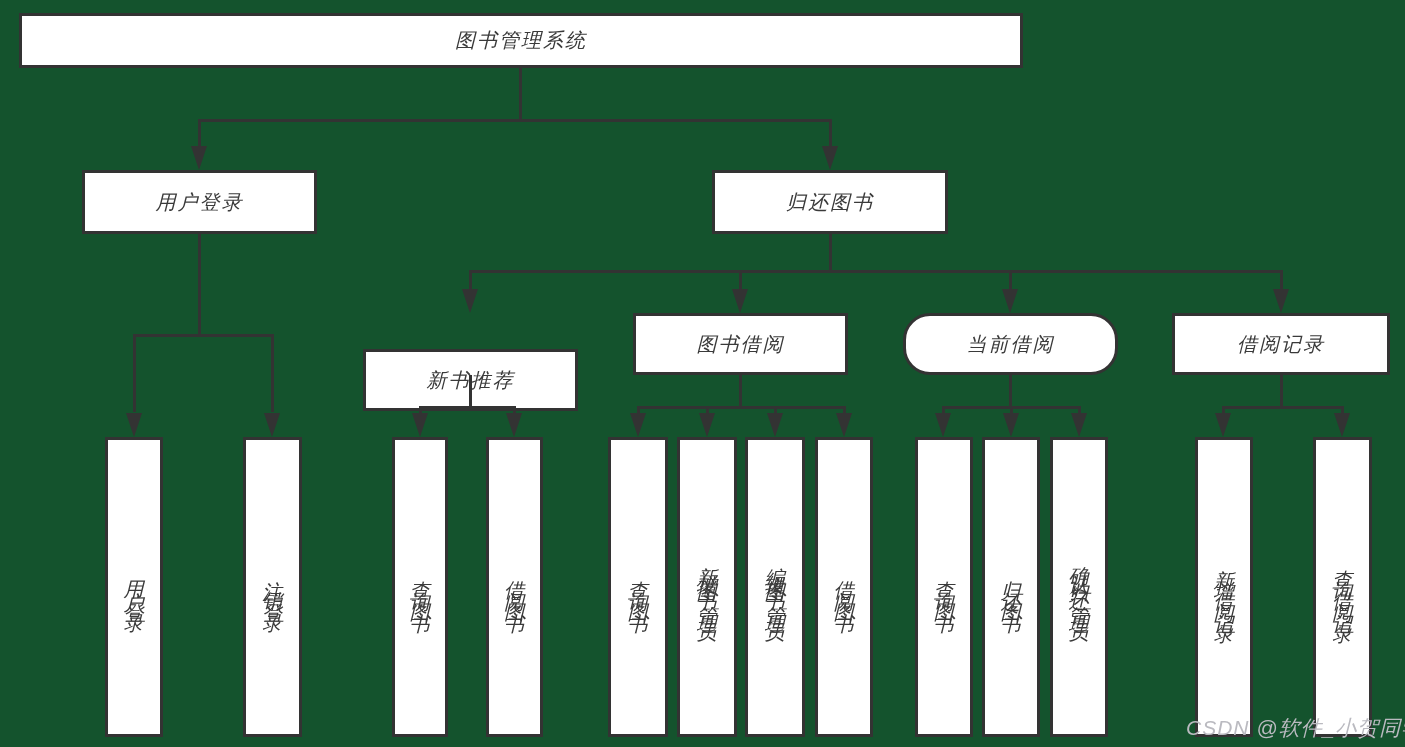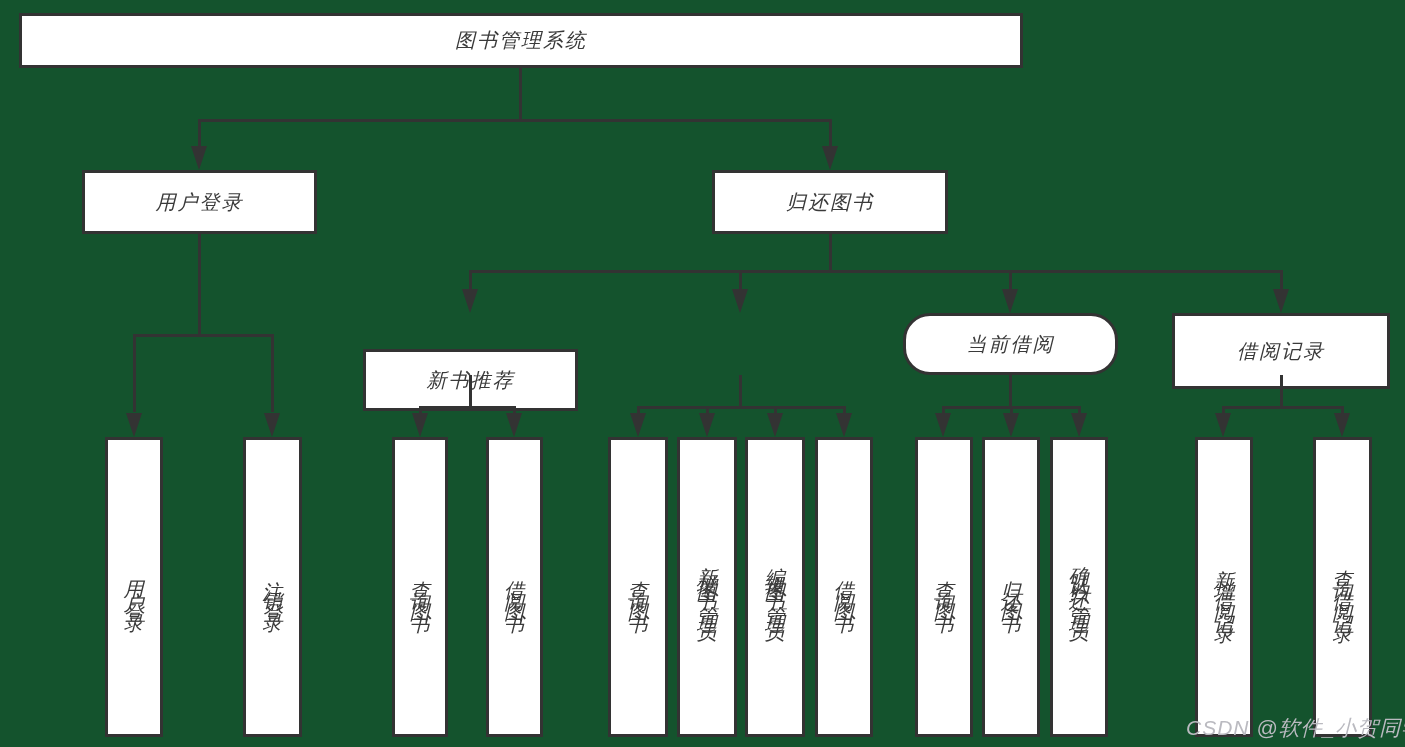--- a/index.html
+++ b/index.html
@@ -59,22 +59,23 @@
   <div class="vline" style="left:469px;top:270px;height:20px;"></div>
   <div class="arr" style="left:462px;top:289px;"></div>
   <div class="vline" style="left:739px;top:270px;height:20px;"></div>
   <div class="arr" style="left:732px;top:289px;"></div>
   <div class="vline" style="left:1009px;top:270px;height:20px;"></div>
   <div class="arr" style="left:1002px;top:289px;"></div>
   <div class="vline" style="left:1280px;top:270px;height:20px;"></div>
   <div class="arr" style="left:1273px;top:289px;"></div>
 
   <div class="box" style="left:363px;top:313px;width:215px;height:62px;margin-top:36px;">新书推荐</div>
+  <div class="box" style="left:633px;top:313px;width:215px;height:62px;">图书借阅</div>
   <div class="box" style="left:903px;top:313px;width:215px;height:62px;border-radius:27px;">当前借阅</div>
-  <div class="box" style="left:1172px;top:313px;width:218px;height:76px;">借阅记录</div>
+  <div class="box" style="left:1172px;top:313px;width:218px;height:62px;">借阅记录</div>
 
   <div class="vline" style="left:469px;top:375px;height:33px;"></div>
   <div class="hline" style="left:419px;top:406px;width:97px;"></div>
   <div class="vline" style="left:419px;top:406px;height:9px;"></div>
   <div class="arr" style="left:412px;top:413px;"></div>
   <div class="vline" style="left:513px;top:406px;height:9px;"></div>
   <div class="arr" style="left:506px;top:413px;"></div>
 
   <div class="vline" style="left:739px;top:375px;height:33px;"></div>
   <div class="hline" style="left:637px;top:406px;width:209px;"></div>

